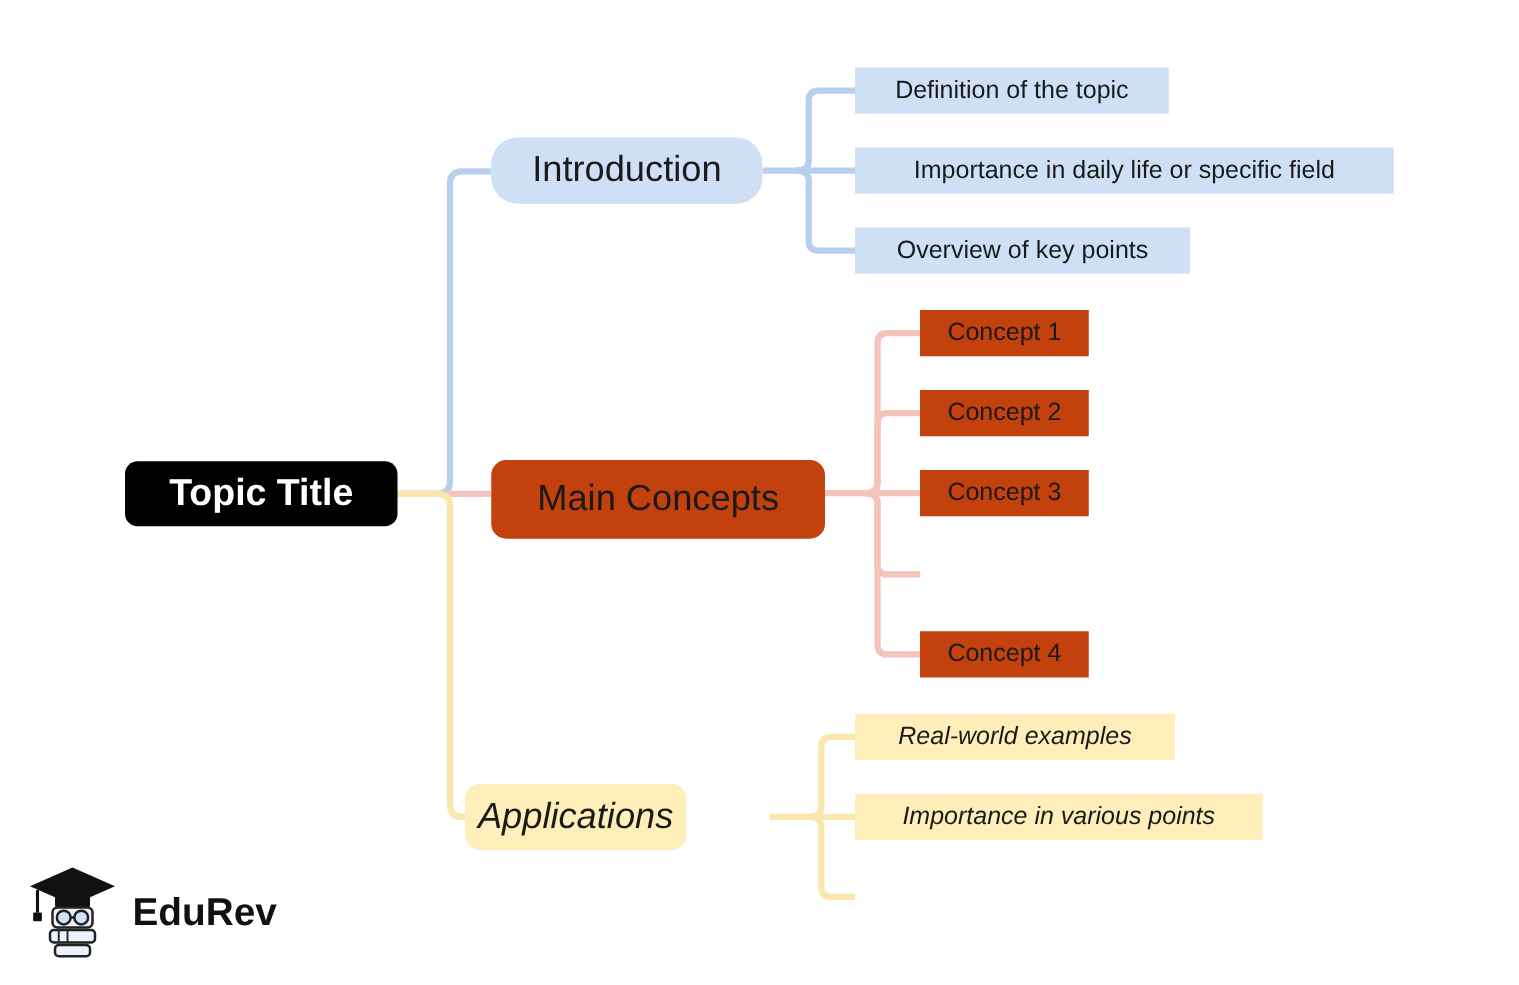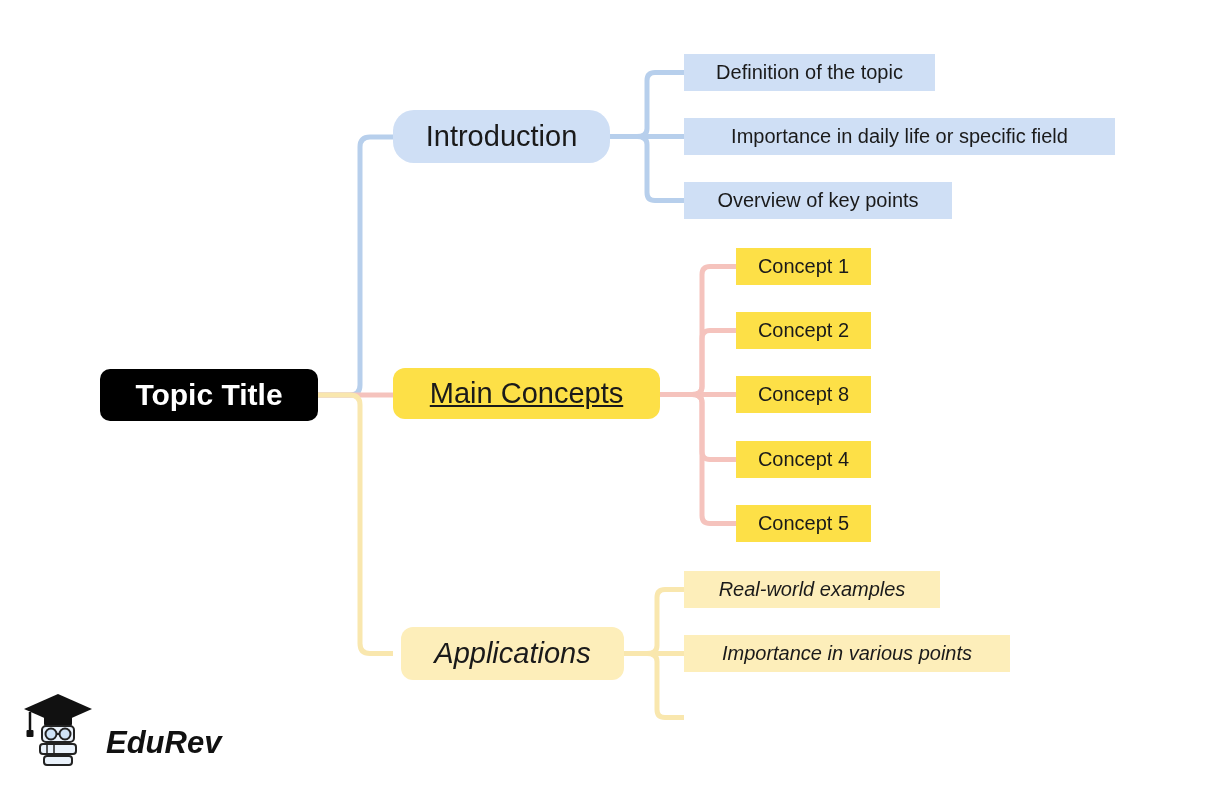--- a/index.html
+++ b/index.html
@@ -35,29 +35,28 @@
   }
   .node.branch {
     font-size: 29px;
     border-radius: 12px;
   }
   .node.child {
     font-size: 20px;
     border-radius: 0;
   }
   .blue-box   { background: #cfdff5; }
-  .pink-box   { background: #fde047; }
+  .pink-box   { background: #c2410c; }
   .yellow-box { background: #fdeeba; font-style: italic; }
   .logo {
     position: absolute;
     left: 18px;
     top: 690px;
     display: flex;
-    align-items: center;
-    font-style: italic;
+    align-items: flex-start;
   }
   .logo-text {
     font-size: 31px;
     font-weight: 700;
     color: #111111;
     margin-left: 8px;
     margin-top: 22px;
   }
 </style>
 </head>
@@ -86,28 +85,27 @@
     <path d="M 647 653.5 Q 657 653.5 657 661.5 V 709.5 Q 657 717.5 665 717.5 H 684" fill="none" stroke-width="5" stroke="#f9e7ae"></path>
   </svg>
 
   <div class="node root" style="left:100px; top:369px; width:218px; height:52px;">Topic Title</div>
 
   <div class="node branch blue-box" style="left:393px; top:110px; width:217px; height:53px;border-radius:21px;">Introduction</div>
   <div class="node child blue-box" style="left:684px; top:54px; width:251px; height:37px;">Definition of the topic</div>
   <div class="node child blue-box" style="left:684px; top:118px; width:431px; height:37px;text-align:center;">Importance in daily life or specific field</div>
   <div class="node child blue-box" style="left:684px; top:182px; width:268px; height:37px;">Overview of key points</div>
 
-  <div class="node branch pink-box" style="left:393px; top:368px; width:267px; height:51px;text-decoration:underline;">Main Concepts</div>
+  <div class="node branch pink-box" style="left:393px; top:368px; width:267px; height:63px;">Main Concepts</div>
   <div class="node child pink-box" style="left:736px; top:248px; width:135px; height:37px;">Concept 1</div>
   <div class="node child pink-box" style="left:736px; top:312px; width:135px; height:37px;text-align:right;">Concept 2</div>
-  <div class="node child pink-box" style="left:736px; top:376px; width:135px; height:37px;">Concept 8</div>
-  <div class="node child pink-box" style="left:736px; top:441px; width:135px; height:37px;">Concept 4</div>
-  <div class="node child pink-box" style="left:736px; top:505px; width:135px; height:37px;">Concept 5</div>
+  <div class="node child pink-box" style="left:736px; top:376px; width:135px; height:37px;">Concept 3</div>
+  <div class="node child pink-box" style="left:736px; top:505px; width:135px; height:37px;">Concept 4</div>
 
-  <div class="node branch yellow-box" style="left:401px; top:627px; width:223px; height:53px;">Applications</div>
+  <div class="node branch yellow-box" style="left:372px; top:627px; width:177px; height:53px;">Applications</div>
   <div class="node child yellow-box" style="left:684px; top:571px; width:256px; height:37px;">Real-world examples</div>
   <div class="node child yellow-box" style="left:684px; top:635px; width:326px; height:37px;">Importance in various points</div>
 
   <div class="logo">
     <svg width="80" height="84" viewBox="0 0 80 84">
 
       <line x1="12" y1="22" x2="12" y2="40" stroke="#111111" stroke-width="2.5"></line>
       <rect x="8.5" y="40" width="7" height="7" rx="1" fill="#111111"></rect>
 
       <polygon points="40,4 74,19 40,34 6,19" fill="#111111"></polygon>

